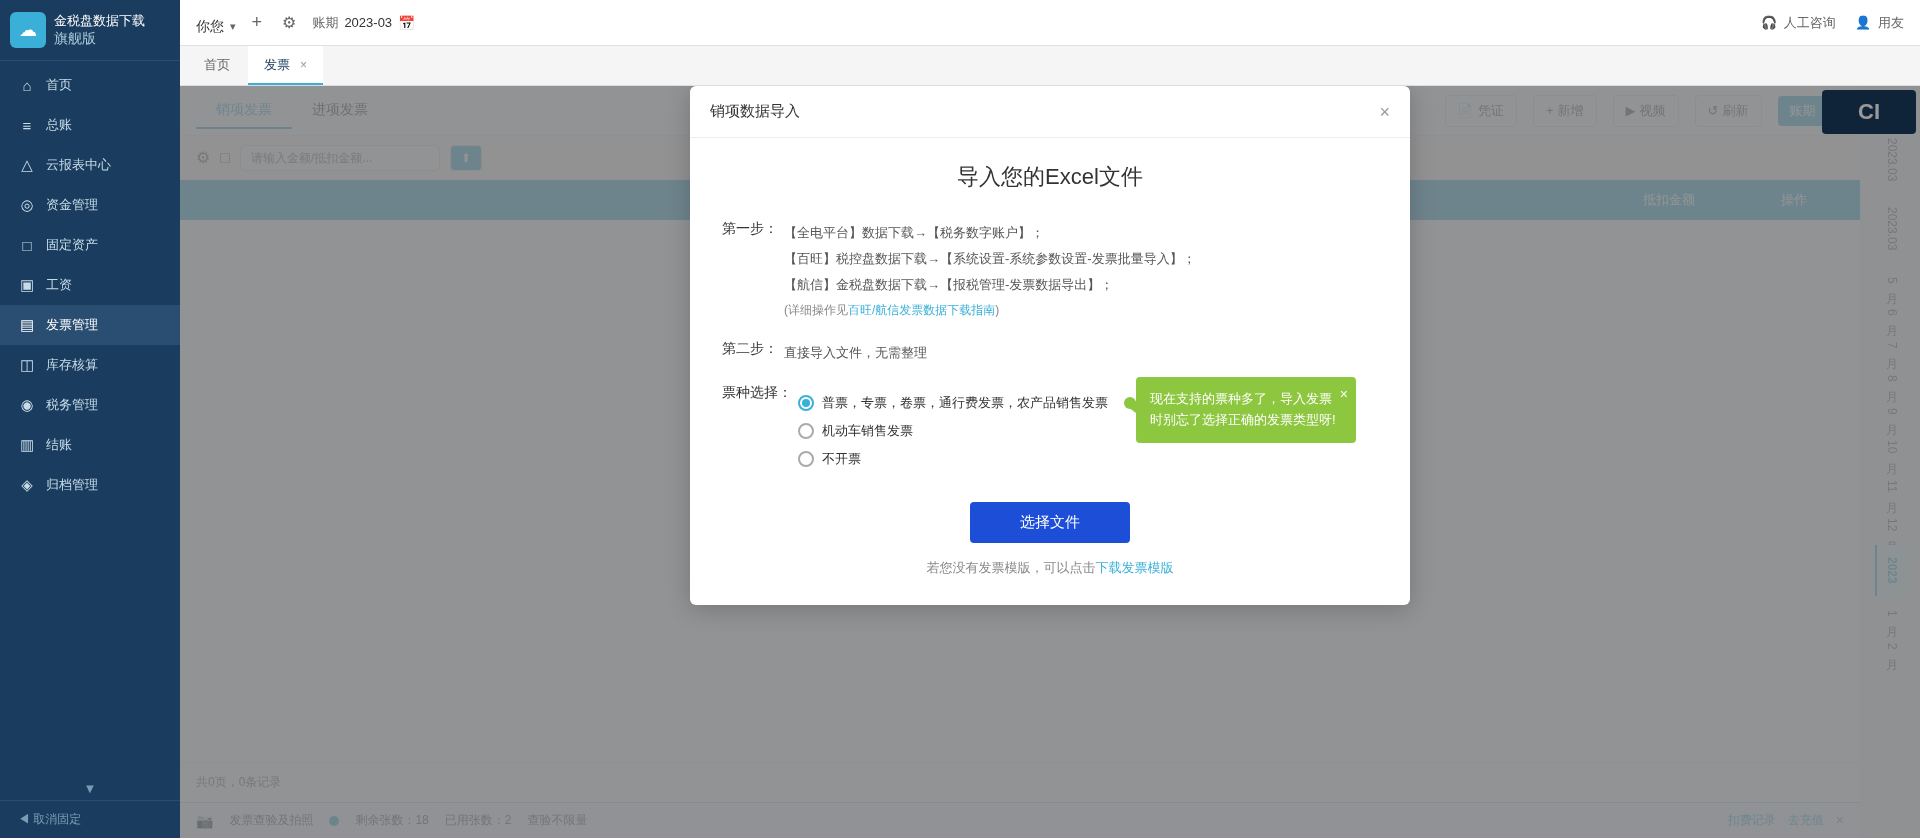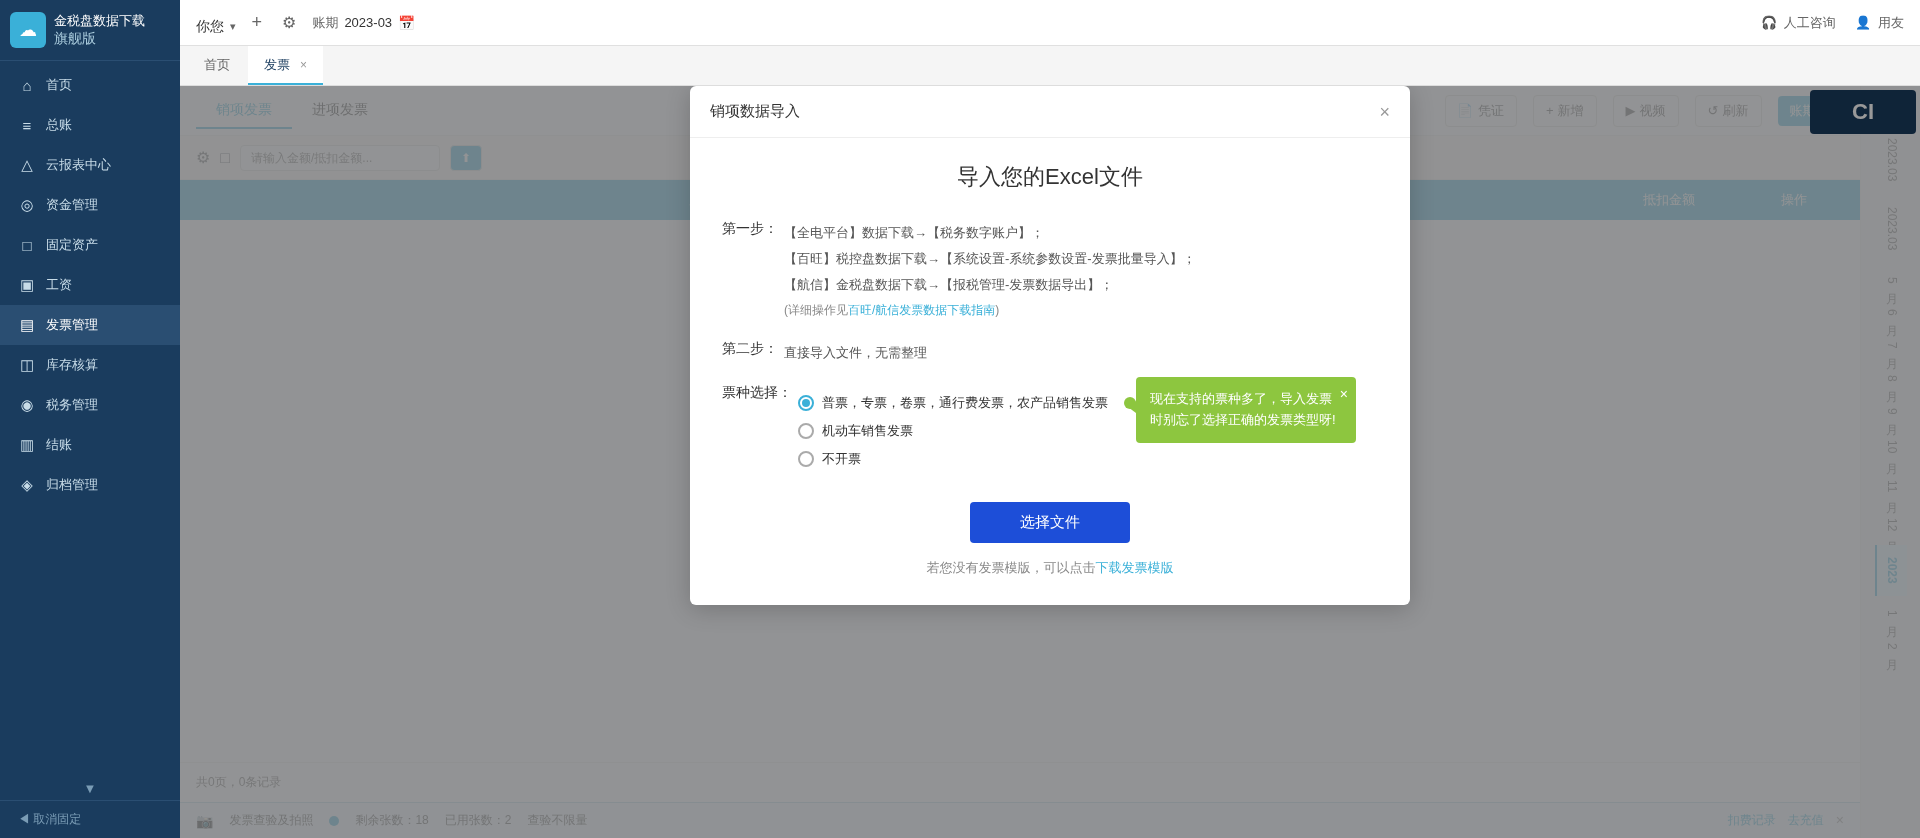--- a/index.html
+++ b/index.html
@@ -309,21 +309,21 @@
         <div class="right-panel-item highlight">2023</div>
         <div class="right-panel-item">1月</div>
         <div class="right-panel-item">2月</div>
       </div>
 
       <div style="position:absolute;top:0;right:0;display:flex;align-items:center;gap:8px;padding:8px 12px;" class="dimmed">
         <span style="font-size:16px;color:#999;cursor:pointer;">×</span>
         <span style="font-size:16px;color:#999;cursor:pointer;">⤢</span>
       </div>
 
-      <div style="position:absolute;top:4px;right:4px;width:106px;height:44px;background:#1a3c5e;border-radius:4px;display:flex;align-items:center;justify-content:center;color:#fff;font-size:22px;font-weight:bold;">CI</div>
+      <div style="position:absolute;top:4px;right:4px;width:94px;height:44px;background:#1a3c5e;border-radius:4px;display:flex;align-items:center;justify-content:center;color:#fff;font-size:22px;font-weight:bold;">CI</div>
 
       <div class="modal-overlay">
         <div class="modal">
           <div class="modal-header">
             <span class="modal-title">销项数据导入</span>
             <span class="modal-close">×</span>
           </div>
           <div class="modal-body">
             <div class="modal-main-title">导入您的Excel文件</div>
 

